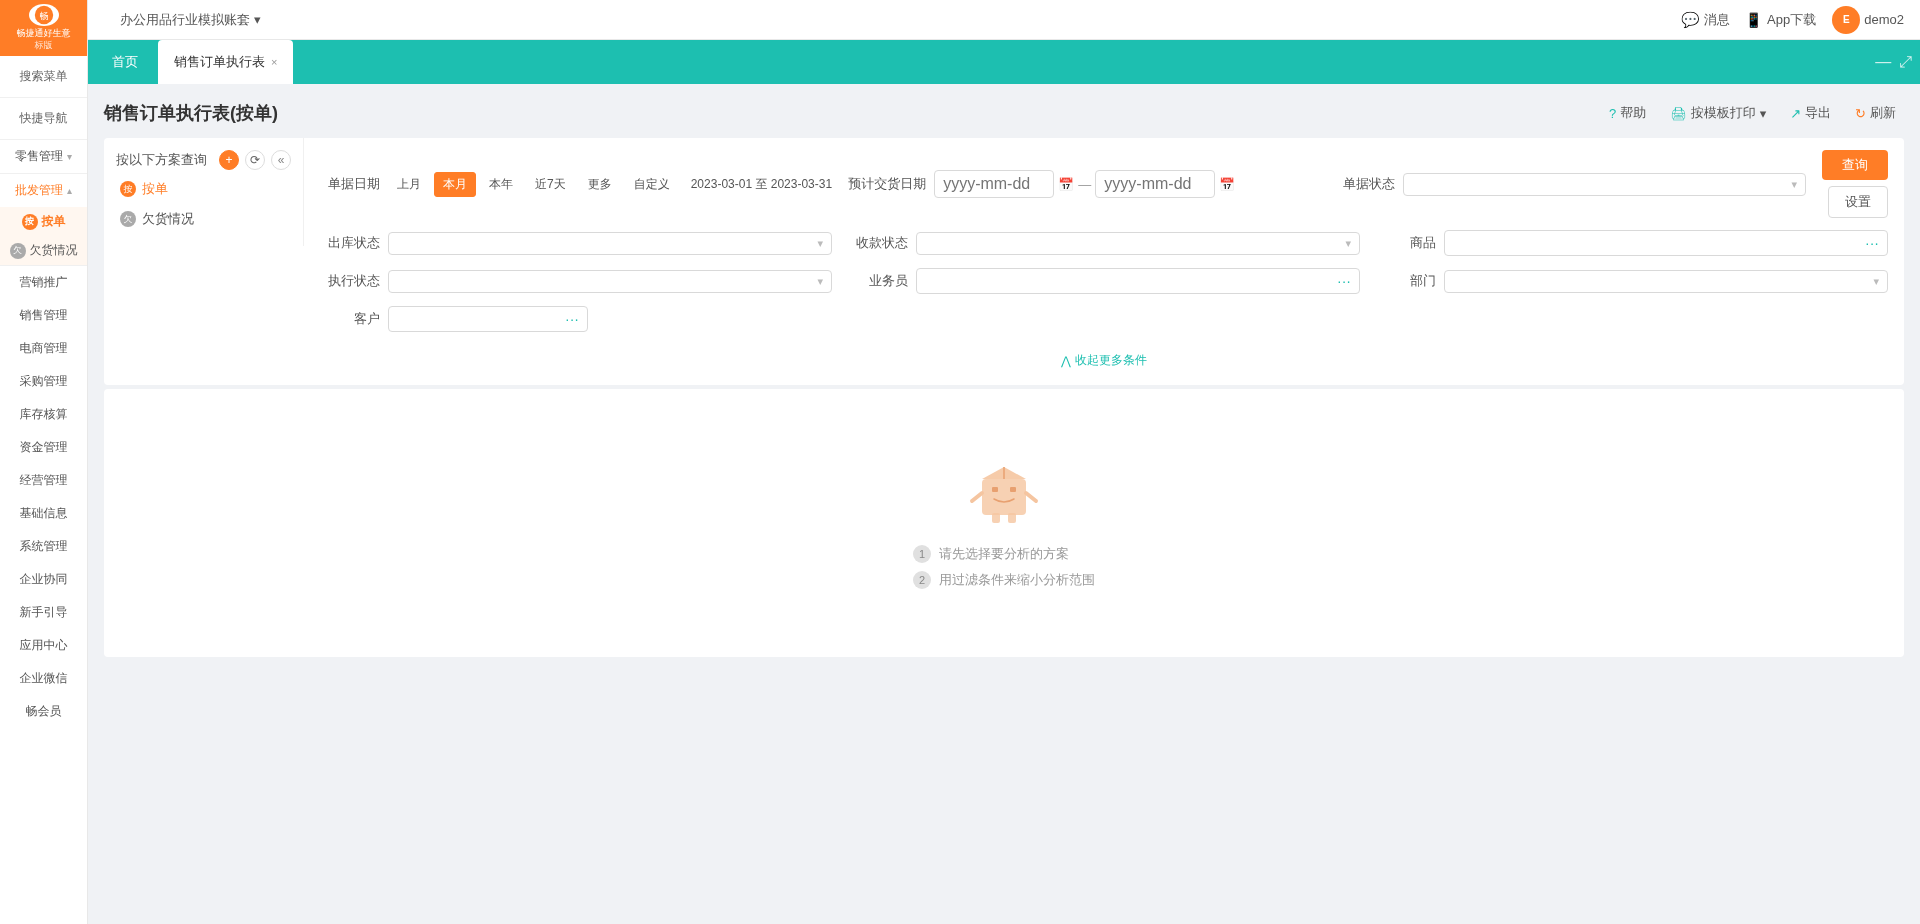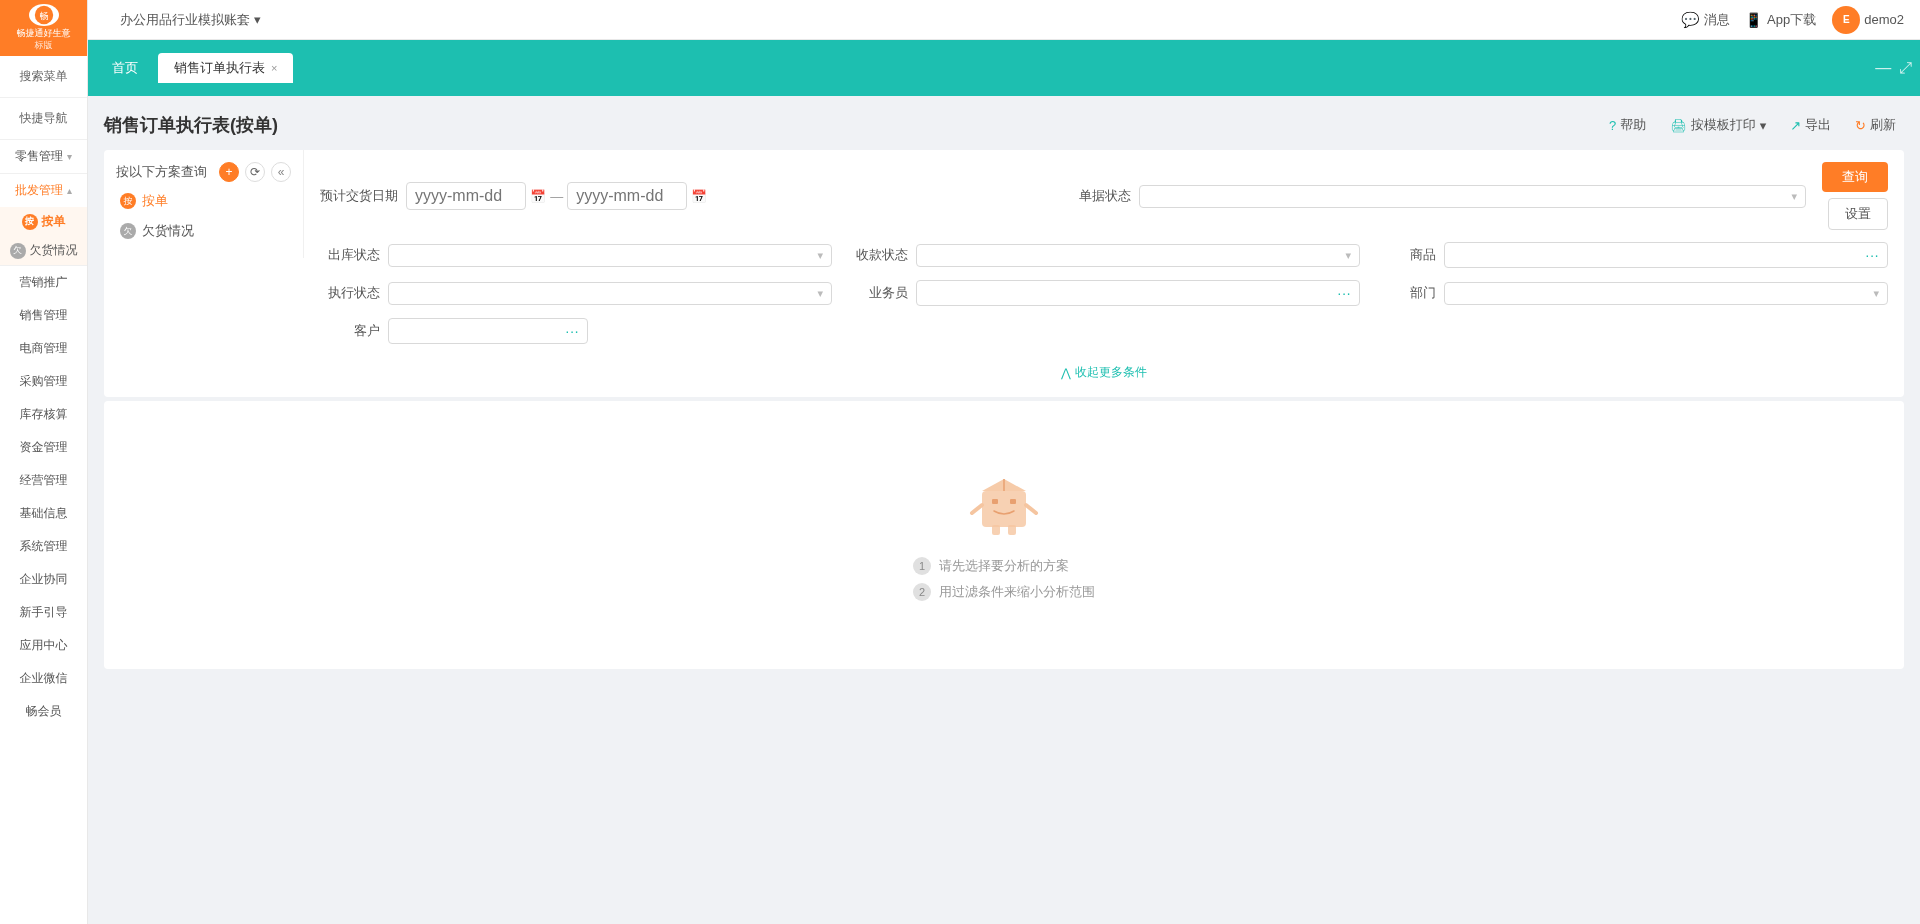--- a/index.html
+++ b/index.html
@@ -29,21 +29,21 @@
 
     
     .topbar { height: 40px; background: #fff; border-bottom: 1px solid #e8e8e8; display: flex; align-items: center; padding: 0 16px; justify-content: space-between; flex-shrink: 0; }
     .topbar-left { display: flex; align-items: center; gap: 8px; font-size: 13px; color: #555; margin-left: 16px; }
     .topbar-dropdown { display: flex; align-items: center; gap: 4px; cursor: pointer; }
     .topbar-right { display: flex; align-items: center; gap: 16px; font-size: 13px; color: #555; }
     .topbar-right-item { display: flex; align-items: center; gap: 4px; cursor: pointer; }
     .avatar { width: 28px; height: 28px; border-radius: 50%; background: #ff7d26; display: flex; align-items: center; justify-content: center; color: #fff; font-size: 11px; overflow: hidden; }
 
     
-    .tabbar { height: 56px; background: #1dbfb0; display: flex; align-items: center; padding: 0 8px; gap: 4px; flex-shrink: 0; }
+    .tabbar { height: 44px; background: #1dbfb0; display: flex; padding: 0 8px; gap: 4px; flex-shrink: 0; }
     .tab { padding: 6px 16px; border-radius: 4px 4px 0 0; font-size: 13px; cursor: pointer; display: flex; align-items: center; gap: 6px; }
     .tab.home { color: #fff; background: transparent; }
     .tab.active { background: #fff; color: #333; }
     .tab-close { font-size: 11px; color: #999; cursor: pointer; }
     .tabbar-actions { margin-left: auto; display: flex; gap: 8px; align-items: center; }
     .tabbar-action-btn { color: #fff; font-size: 16px; cursor: pointer; opacity: 0.8; }
 
     
     .content { flex: 1; overflow-y: auto; padding: 0; background: #f0f2f5; }
 
@@ -278,20 +278,34 @@
               <li class="filter-scheme-item">
                 <div class="filter-scheme-item-icon gray" style="font-size:9px;">欠</div>
                 <span>欠货情况</span>
               </li>
             </ul>
           </div>
 
           <div class="filter-right">
 
             <div class="filter-row">
+              <div class="filter-field">
+                <span class="filter-label">单据日期</span>
+                <div style="display:flex;align-items:center;gap:4px;">
+                  <span class="filter-date-btn">上月</span>
+                  <span class="filter-date-btn active">本月</span>
+                  <span class="filter-date-btn">本年</span>
+                  <span class="filter-date-btn">近7天</span>
+                  <span class="filter-date-btn">更多</span>
+                  <span class="filter-date-btn">自定义</span>
+                </div>
+                <div style="display:flex;align-items:center;gap:2px;margin-left:4px;">
+                  <span style="font-size:12px;color:#555;">2023-03-01 至 2023-03-31</span>
+                </div>
+              </div>
 
               <div class="filter-field" style="flex:1;">
                 <span class="filter-label">预计交货日期</span>
                 <div style="display:flex;align-items:center;gap:4px;">
                   <input class="filter-date-input" type="text" placeholder="yyyy-mm-dd" style="">
                   <span style="color:#bbb;cursor:pointer;">📅</span>
                   <span style="color:#999;">—</span>
                   <input class="filter-date-input" type="text" placeholder="yyyy-mm-dd" style="">
                   <span style="color:#bbb;cursor:pointer;">📅</span>
                 </div>

